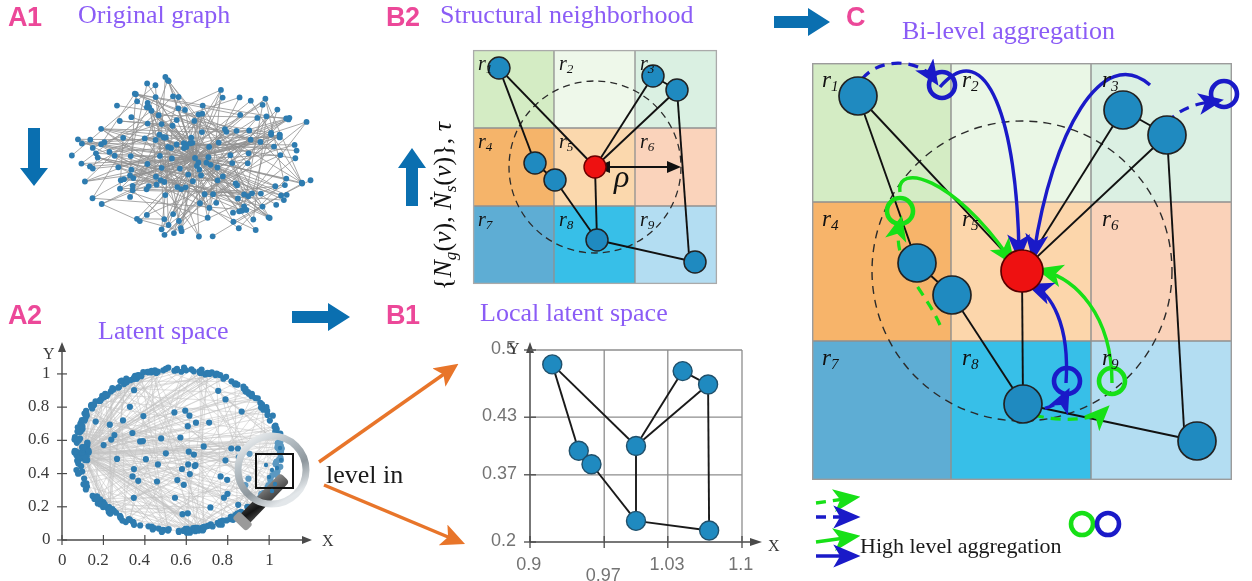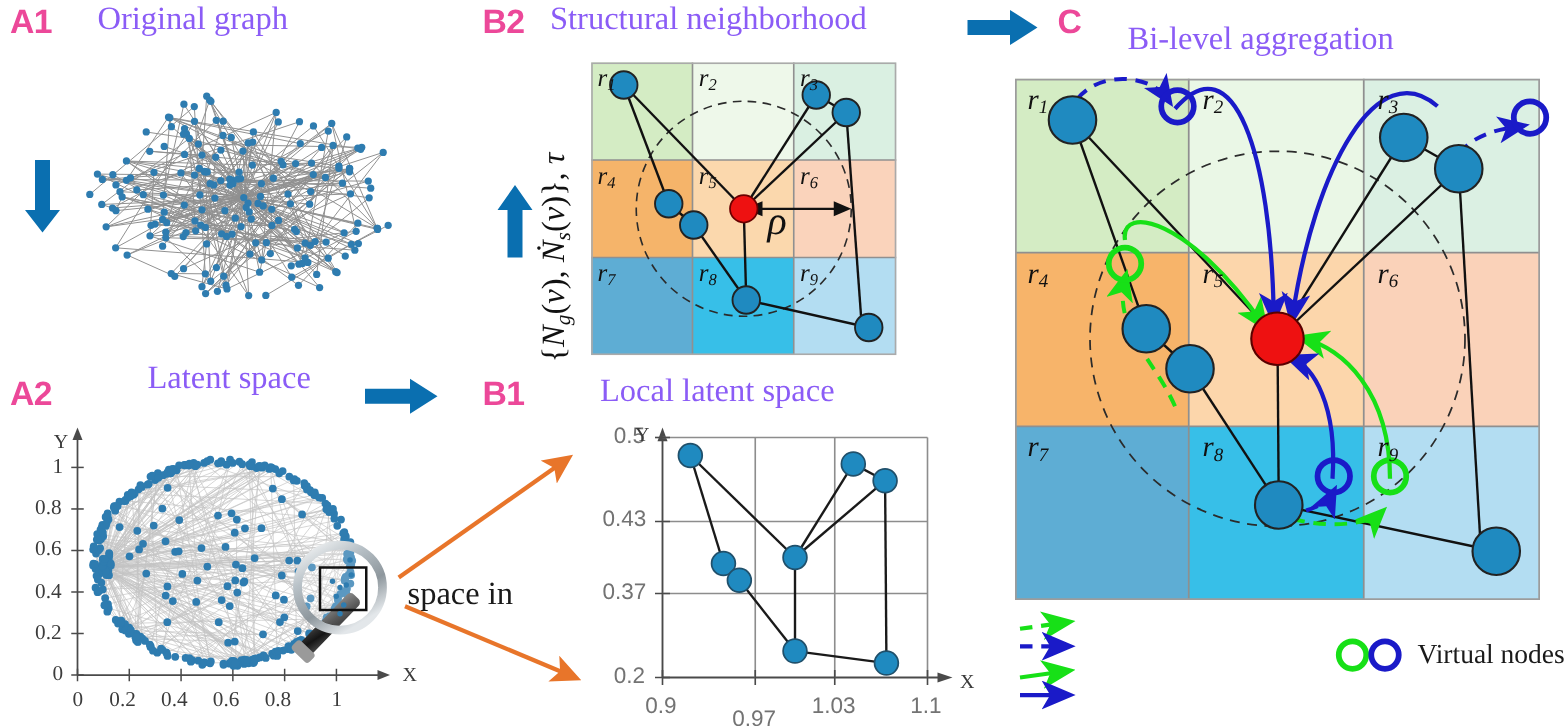--- a/index.html
+++ b/index.html
@@ -548,21 +548,21 @@
         <circle cx="219.15090795744942" cy="181.3132372562102" r="2.9"></circle>
         <circle cx="72.77263113589838" cy="138.54615210888346" r="2.9"></circle>
       </g>
 </svg>
 
 <svg class="abs" style="left:18px;top:128px;" width="34" height="62">
   <polygon points="10,0 22,0 22,40 30,40 16,58 2,40 10,40" fill="#0a6fb0"></polygon>
 </svg>
 
 <div class="abs plabel" style="left:8px;top:300px;">A2</div>
-<div class="abs ptitle" style="left:98px;top:287px;margin-left:20px;">Latent space</div>
+<div class="abs ptitle" style="left:98px;top:316px;">Latent space</div>
 
 <svg class="abs" style="left:22px;top:340px;" width="330" height="236" viewBox="0 0 330 236">
 
   <line x1="40" y1="200" x2="40" y2="8" stroke="#4a4a4a" stroke-width="1.4"></line>
   <polygon points="40,2 36,12 44,12" fill="#4a4a4a"></polygon>
   <line x1="40" y1="200" x2="282" y2="200" stroke="#4a4a4a" stroke-width="1.4"></line>
   <polygon points="290,200 280,196 280,204" fill="#4a4a4a"></polygon>
   <g id="a2-yticks" stroke="#4a4a4a" stroke-width="1.2">
         <line x1="35" y1="200" x2="45" y2="200"></line>
         <line x1="35" y1="166.78571428571428" x2="45" y2="166.78571428571428"></line>
@@ -1375,21 +1375,21 @@
         <circle cx="44" cy="38" r="2.2"></circle>
     <circle cx="49" cy="36" r="2.2"></circle>
         <circle cx="41" cy="45" r="2.2"></circle>
     <circle cx="53" cy="28" r="2.2"></circle>
         <circle cx="47" cy="52" r="2.2"></circle>
     <circle cx="44" cy="59" r="2.2"></circle>
         <circle cx="52" cy="16" r="2.2"></circle>
   </g>
 </svg>
 
-<div class="abs zoomin" style="left:326px;top:460px;">space in</div>
+<div class="abs zoomin" style="left:326px;top:460px;">level in</div>
 
 <svg class="abs" style="left:292px;top:352px;" width="180" height="210">
   <defs>
     <marker id="orangeHead" markerWidth="7" markerHeight="7" refX="5.4" refY="3.3" orient="auto">
       <path d="M0,0 L7,3.3 L0,6.6 L1.6,3.3 Z" fill="#e8752a"></path>
     </marker>
   </defs>
   <line x1="27" y1="110" x2="162" y2="15" stroke="#e8752a" stroke-width="3.4" marker-end="url(#orangeHead)"></line>
   <line x1="32" y1="133" x2="168" y2="190" stroke="#e8752a" stroke-width="3.4" marker-end="url(#orangeHead)"></line>
 </svg>
@@ -1658,20 +1658,20 @@
     </marker>
     <marker id="lb" markerWidth="8" markerHeight="8" refX="5.5" refY="3.4" orient="auto">
       <path d="M0,0 L8,3.4 L0,6.8 L2,3.4 Z" fill="#1a1ac8"></path>
     </marker>
   </defs>
   <line x1="4" y1="9" x2="40" y2="4" stroke="#17e017" stroke-width="3.4" stroke-dasharray="10 7" marker-end="url(#lg)"></line>
   <line x1="4" y1="23" x2="40" y2="23" stroke="#1a1ac8" stroke-width="3.4" stroke-dasharray="10 7" marker-end="url(#lb)"></line>
   <line x1="4" y1="48" x2="40" y2="43" stroke="#17e017" stroke-width="3.4" marker-end="url(#lg)"></line>
   <line x1="4" y1="62" x2="40" y2="62" stroke="#1a1ac8" stroke-width="3.4" marker-end="url(#lb)"></line>
 </svg>
+<div class="abs legtext" style="left:860px;top:533px;">High level aggregation</div>
 
 <svg class="abs" style="left:1068px;top:508px;" width="58" height="32">
   <circle cx="14" cy="16" r="11" fill="none" stroke="#17e017" stroke-width="4.6"></circle>
   <circle cx="40" cy="16" r="11" fill="none" stroke="#1a1ac8" stroke-width="4.6"></circle>
 </svg>
-<div class="abs legtext" style="left:1134px;top:510px;">Virtual nodes</div>
 
 </div>
 
 </body></html>

